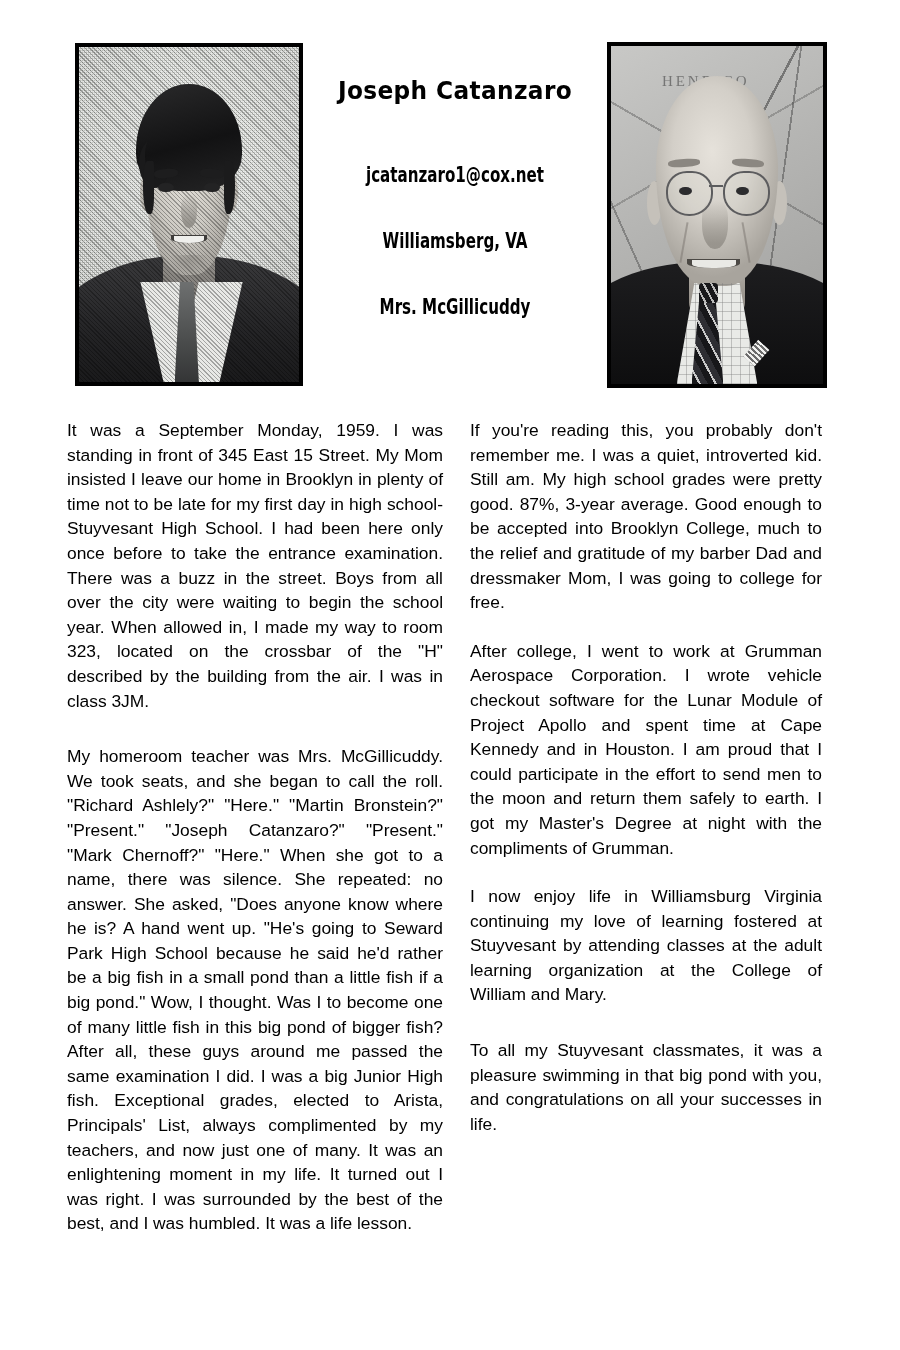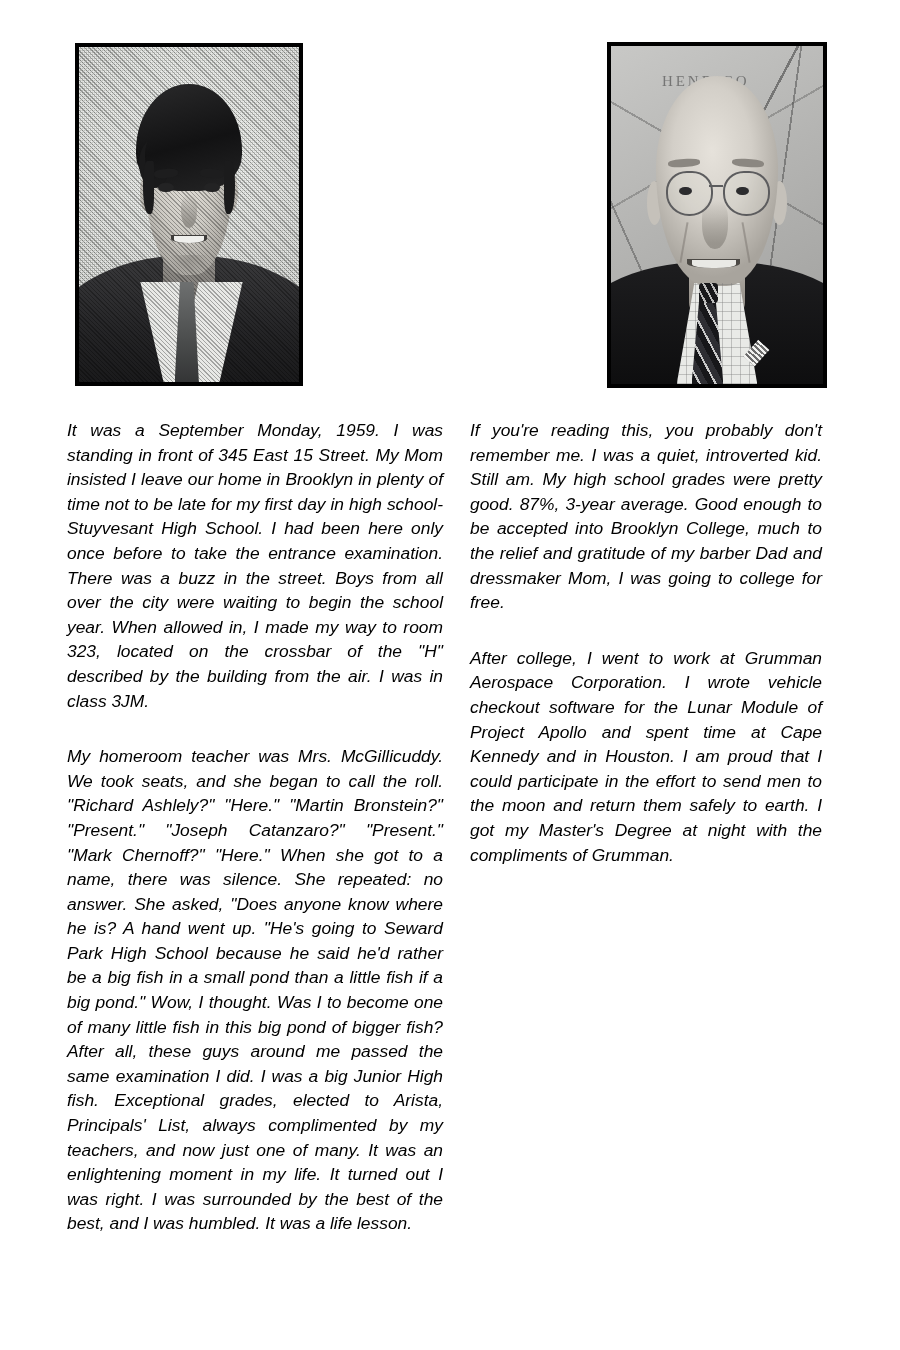--- a/index.html
+++ b/index.html
@@ -381,21 +381,20 @@
 
   
   .columns {
     position: absolute;
     left: 0; top: 418px;
     width: 900px;
   }
   .col {
     position: absolute;
     top: 0;
-    font-style: italic;
   }
   .col-left  { left: 67px;  width: 376px; }
   .col-right { left: 470px; width: 352px; }
 
   .col p {
     margin: 0 0 24px 0;
     font-family: "Liberation Sans", sans-serif;
     font-size: 17.4px;
     line-height: 24.6px;
     text-align: justify;
@@ -428,20 +427,26 @@
       <div class="yb-brow-r"></div>
       <div class="yb-eye-l"></div>
       <div class="yb-eye-r"></div>
       <div class="yb-nose"></div>
       <div class="yb-mouth"></div>
       <div class="yb-teeth"></div>
       <div class="yb-chin"></div>
     </div>
   </div>
 
+  <div class="header-text">
+    <div class="hdr-name">Joseph Catanzaro</div>
+    <div class="hdr-line hdr-email">jcatanzaro1@cox.net</div>
+    <div class="hdr-line hdr-city">Williamsberg, VA</div>
+    <div class="hdr-line hdr-teacher">Mrs. McGillicuddy</div>
+  </div>
 
   <div class="photo-frame photo-right">
     <div class="photo-inner">
       <div class="old-bg"></div>
       <div class="old-map"></div>
       <div class="old-map-txt">HENRICO</div>
       <div class="old-suit"></div>
       <div class="old-neck"></div>
       <div class="old-shirt"></div>
       <div class="old-shirt-check"></div>
@@ -468,14 +473,16 @@
 </div>
 
 <div class="columns">
   <div class="col col-left">
     <p>It was a September Monday, 1959. I was standing in front of 345 East 15 Street. My Mom insisted I leave our home in Brooklyn in plenty of time not to be late for my first day in high school-Stuyvesant High School. I had been here only once before to take the entrance examination. There was a buzz in the street. Boys from all over the city were waiting to begin the school year. When allowed in, I made my way to room 323, located on the crossbar of the "H" described by the building from the air. I was in class 3JM.</p>
     <p>My homeroom teacher was Mrs. McGillicuddy. We took seats, and she began to call the roll. "Richard Ashlely?" "Here." "Martin Bronstein?" "Present." "Joseph Catanzaro?" "Present." "Mark Chernoff?" "Here." When she got to a name, there was silence. She repeated: no answer. She asked, "Does anyone know where he is? A hand went up. "He's going to Seward Park High School because he said he'd rather be a big fish in a small pond than a little fish if a big pond." Wow, I thought. Was I to become one of many little fish in this big pond of bigger fish? After all, these guys around me passed the same examination I did. I was a big Junior High fish. Exceptional grades, elected to Arista, Principals' List, always complimented by my teachers, and now just one of many. It was an enlightening moment in my life. It turned out I was right. I was surrounded by the best of the best, and I was humbled. It was a life lesson.</p>
   </div>
   <div class="col col-right">
     <p>If you're reading this, you probably don't remember me. I was a quiet, introverted kid. Still am. My high school grades were pretty good. 87%, 3-year average. Good enough to be accepted into Brooklyn College, much to the relief and gratitude of my barber Dad and dressmaker Mom, I was going to college for free.</p>
     <p>After college, I went to work at Grumman Aerospace Corporation. I wrote vehicle checkout software for the Lunar Module of Project Apollo and spent time at Cape Kennedy and in Houston. I am proud that I could participate in the effort to send men to the moon and return them safely to earth. I got my Master's Degree at night with the compliments of Grumman.</p>
+    <p>I now enjoy life in Williamsburg Virginia continuing my love of learning fostered at Stuyvesant by attending classes at the adult learning organization at the College of William and Mary.</p>
+    <p>To all my Stuyvesant classmates, it was a pleasure swimming in that big pond with you, and congratulations on all your successes in life.</p>
   </div>
 </div>
 
 </body></html>

